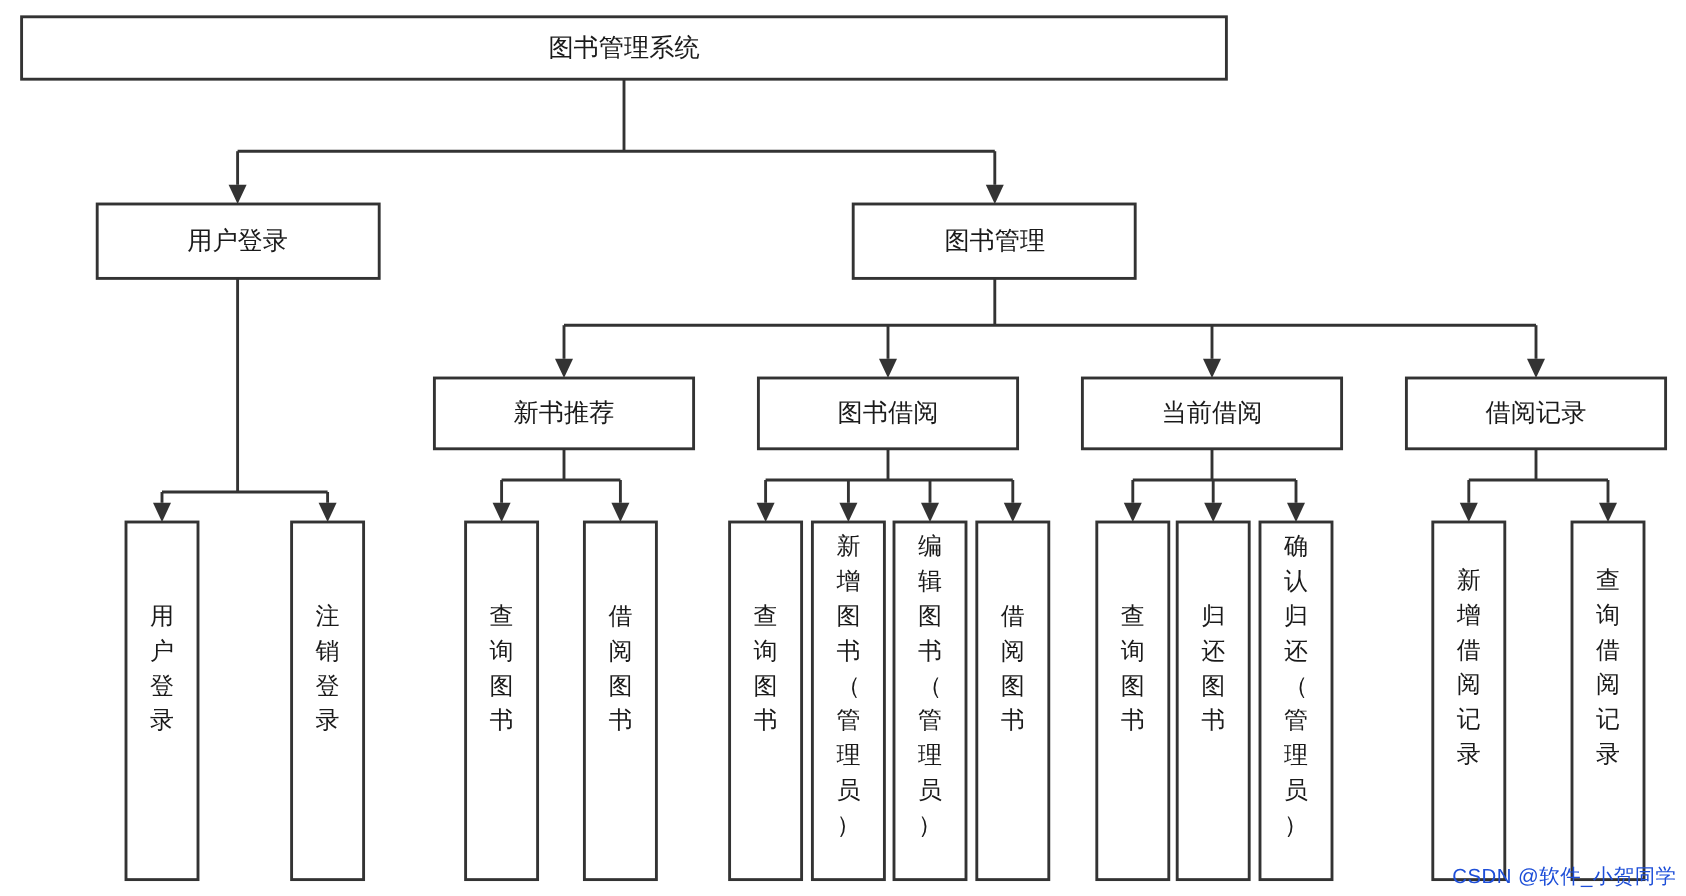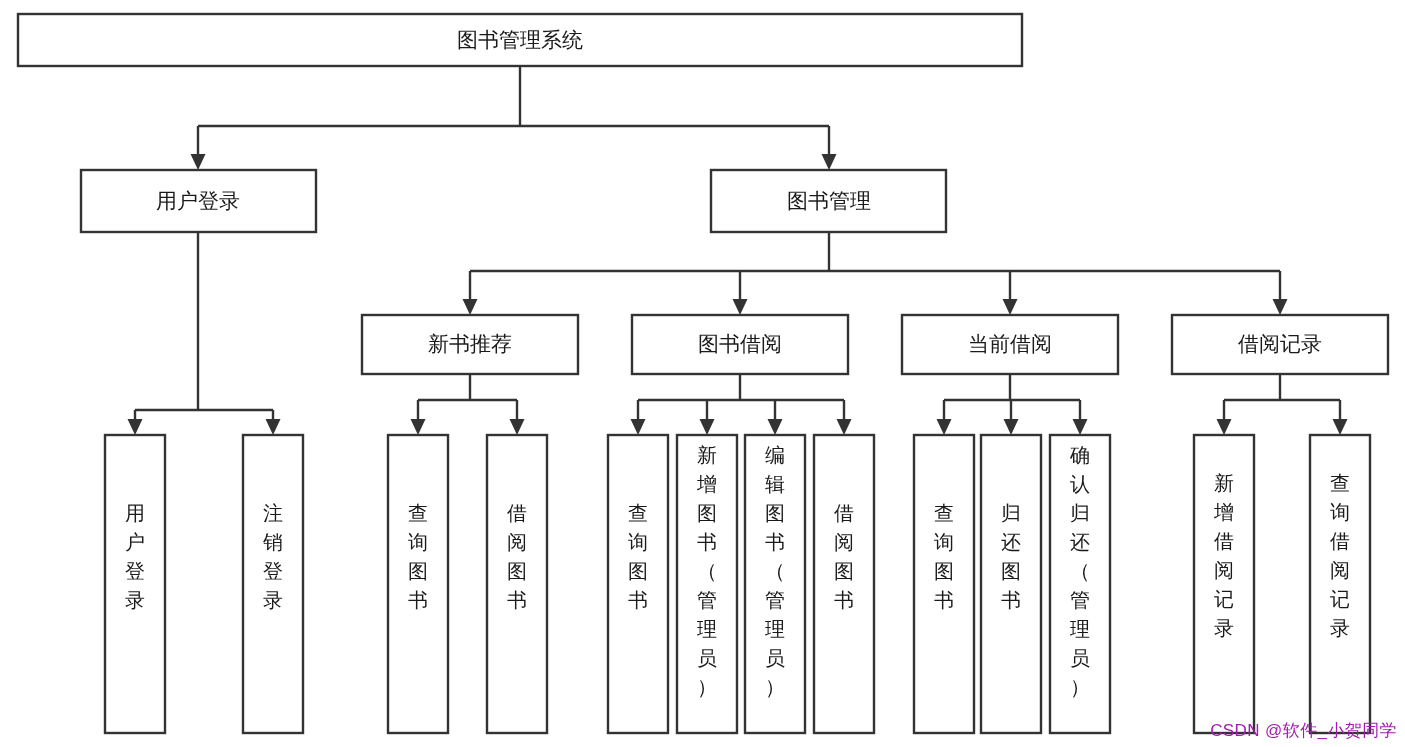--- a/index.html
+++ b/index.html
@@ -53,21 +53,21 @@
   .arrow-head {
     fill: #333333;
     stroke: none;
   }
   .watermark {
     position: absolute;
     right: 8px;
     bottom: 5px;
     font-family: "Liberation Sans", "DejaVu Sans", sans-serif;
     font-size: 17px;
-    color: #a21caf;
+    color: #1d4ed8;
     letter-spacing: 0.4px;
     white-space: nowrap;
     user-select: none;
   }
 </style>
 </head>
 <body>
 
 <div id="diagram-root">
   <svg class="flow" viewBox="0 0 1405 747" xmlns="http://www.w3.org/2000/svg">

